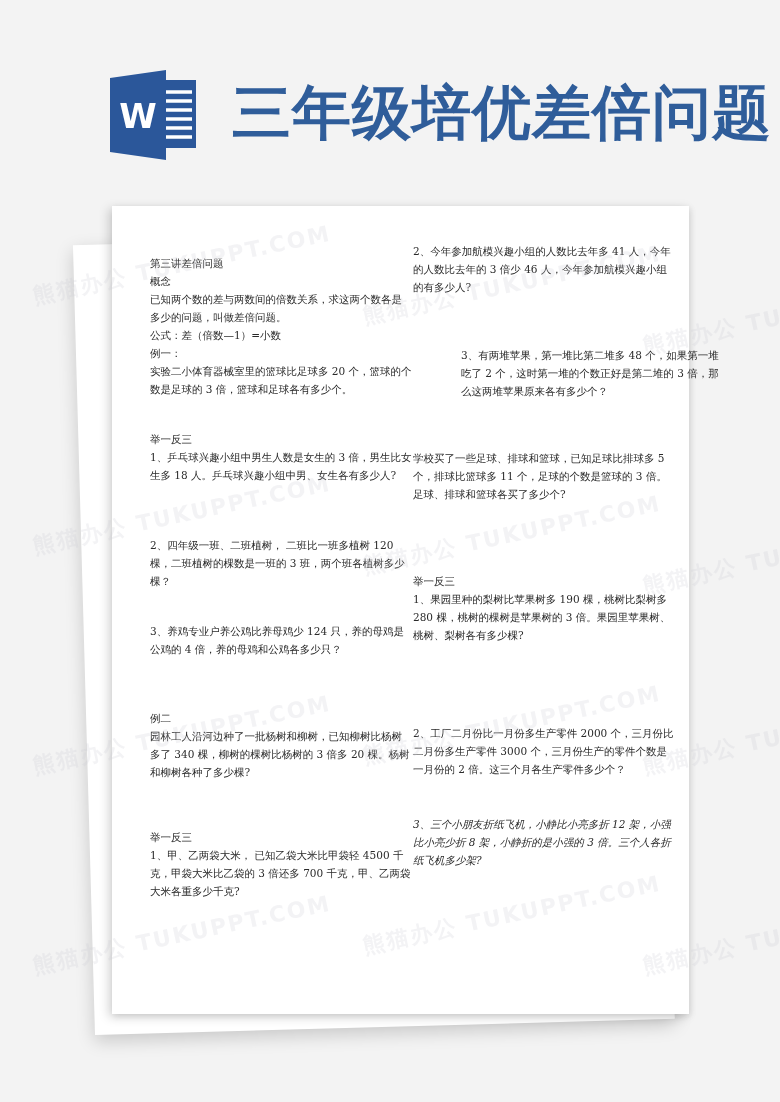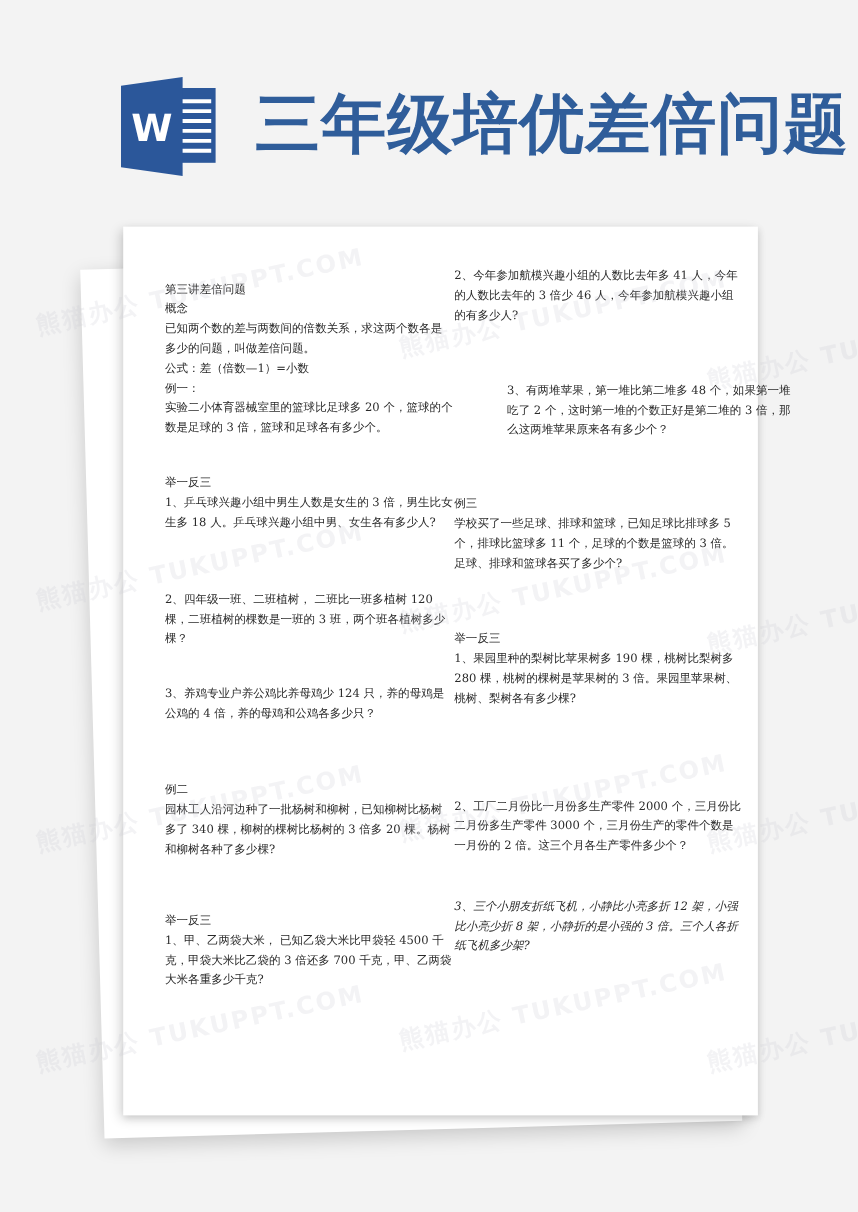--- a/index.html
+++ b/index.html
@@ -153,21 +153,20 @@
   <div class="col col-right">
     <div class="block" style="top:36px;">
       <p>2、今年参加航模兴趣小组的人数比去年多 41 人，今年的人数比去年的 3 倍少 46 人，今年参加航模兴趣小组的有多少人?</p>
     </div>
 
     <div class="block" style="top:140px;margin-left:48px;">
       <p>3、有两堆苹果，第一堆比第二堆多 48 个，如果第一堆吃了 2 个，这时第一堆的个数正好是第二堆的 3 倍，那么这两堆苹果原来各有多少个？</p>
     </div>
 
     <div class="block" style="top:243px;">
-      <p>例三</p>
       <p>学校买了一些足球、排球和篮球，已知足球比排球多 5 个，排球比篮球多 11 个，足球的个数是篮球的 3 倍。足球、排球和篮球各买了多少个?</p>
     </div>
 
     <div class="block" style="top:366px;">
       <p>举一反三</p>
       <p>1、果园里种的梨树比苹果树多 190 棵，桃树比梨树多 280 棵，桃树的棵树是苹果树的 3 倍。果园里苹果树、桃树、梨树各有多少棵?</p>
     </div>
 
     <div class="block" style="top:518px;">
       <p>2、工厂二月份比一月份多生产零件 2000 个，三月份比二月份多生产零件 3000 个，三月份生产的零件个数是一月份的 2 倍。这三个月各生产零件多少个？</p>

